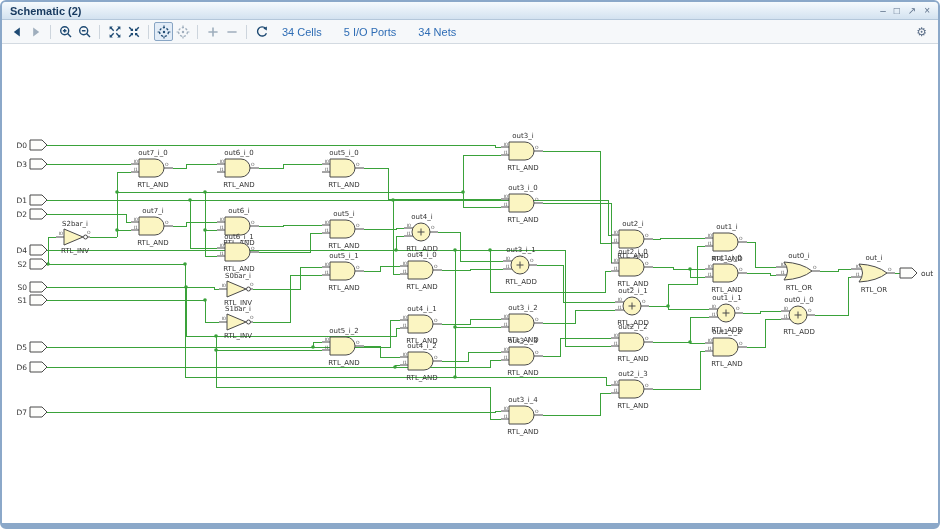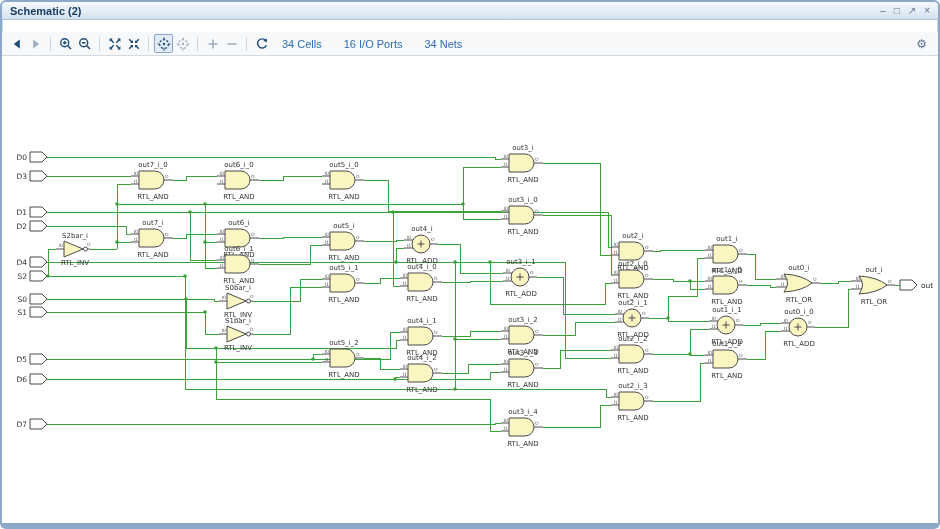--- a/index.html
+++ b/index.html
@@ -6,21 +6,21 @@
     font-family:"Liberation Sans",sans-serif;overflow:hidden;}
   .window{position:absolute;left:0;top:0;width:936px;height:521px;
     border:2px solid #8BA8C9;border-bottom:6px solid #8BA8C9;border-radius:6px;
     box-shadow:inset 0 0 0 1px #CBDAE9;overflow:hidden;background:#fff;}
   .titlebar{height:17px;background:linear-gradient(#F6FAFD,#D3E2F0);
     border-bottom:1px solid #B4C7DA;display:flex;align-items:center;padding:0 8px;gap:38px;}
   .title{font-size:11px;font-weight:bold;color:#17395F;}
   .wincontrols{margin-left:auto;display:flex;gap:8px;color:#5E718A;font-size:10px;line-height:10px;}
   .wincontrols span{cursor:default;}
   .toolbar{height:23px;background:#F6F8FA;border-bottom:1px solid #D3DAE1;
-    display:flex;align-items:center;padding:0 5px;margin-top:12px;}
+    display:flex;align-items:center;padding:0 5px;}
   .tbtn{width:19px;height:19px;display:flex;align-items:center;justify-content:center;
     border:1px solid transparent;box-sizing:border-box;}
   .tbtn.selected{background:#E2ECF7;border:1px solid #88A5C4;border-radius:2px;}
   .sep{width:1px;height:14px;background:#CDD5DD;margin:0 5px;}
   .link{color:#2F6DB5;font-size:11px;margin:0 11px;white-space:nowrap;}
   .gear{margin-left:auto;margin-right:6px;color:#5E718A;font-size:12px;}
   .canvas{position:relative;width:100%;height:calc(100% - 41px);background:#fff;}
   svg text{font-family:"DejaVu Sans","Liberation Sans",sans-serif;}
 </style>
 </head>
@@ -102,21 +102,21 @@
         </svg>
       </div>
       <div class="sep"></div>
       <div class="tbtn">
         <svg width="16" height="16" viewBox="0 0 16 16">
           <path d="M12.4 9.2A4.6 4.6 0 1 1 11.6 4.4" fill="none" stroke="#1E4A73" stroke-width="1.4"></path>
           <path d="M12.9 2.4v4l-3.6-1.8z" fill="#1E4A73"></path>
         </svg>
       </div>
       <span class="link">34 Cells</span>
-      <span class="link">16 I/O Ports</span>
+      <span class="link">5 I/O Ports</span>
       <span class="link">34 Nets</span>
       <span class="gear">⚙</span>
     </div>
   <div class="canvas">
     <svg id="schem" width="936" height="485" viewBox="0 0 936 485">
         <g transform="translate(-2,-42)">
           <polyline points="47,143 495,143 495,145 501,145" fill="none" stroke="#3AA23A" stroke-width="1" shape-rendering="crispEdges"></polyline>
           <polyline points="47,162 131,162" fill="none" stroke="#3AA23A" stroke-width="1" shape-rendering="crispEdges"></polyline>
           <polyline points="173,166 186,166 186,162 217,162" fill="none" stroke="#3AA23A" stroke-width="1" shape-rendering="crispEdges"></polyline>
           <polyline points="259,166 283,166 283,162 322,162" fill="none" stroke="#3AA23A" stroke-width="1" shape-rendering="crispEdges"></polyline>

